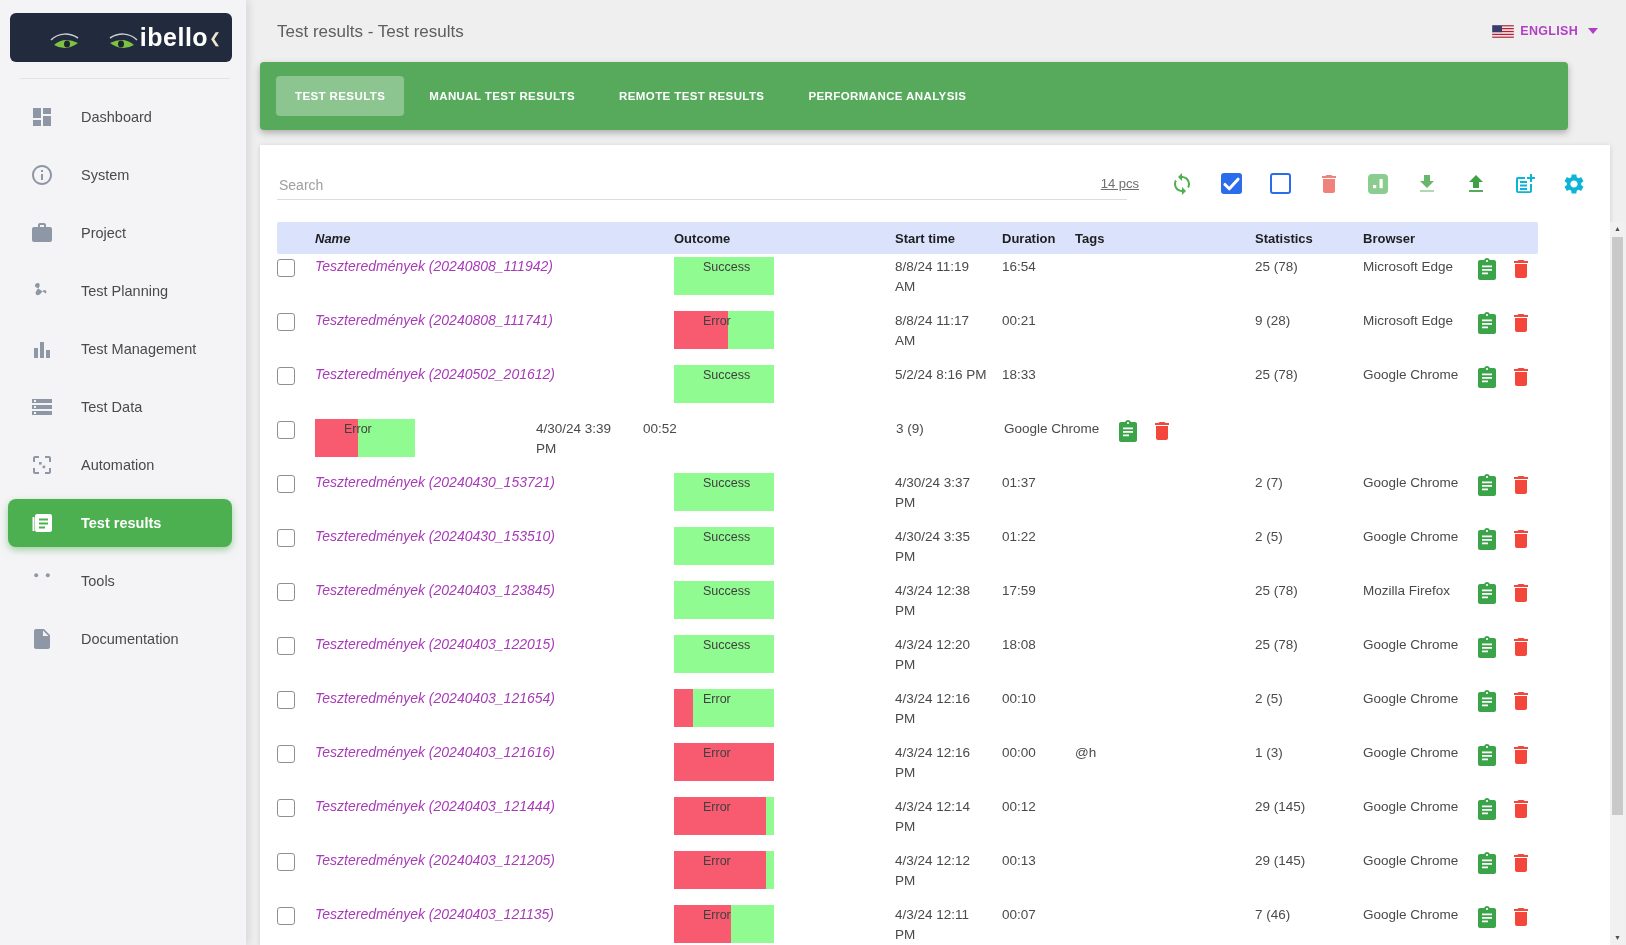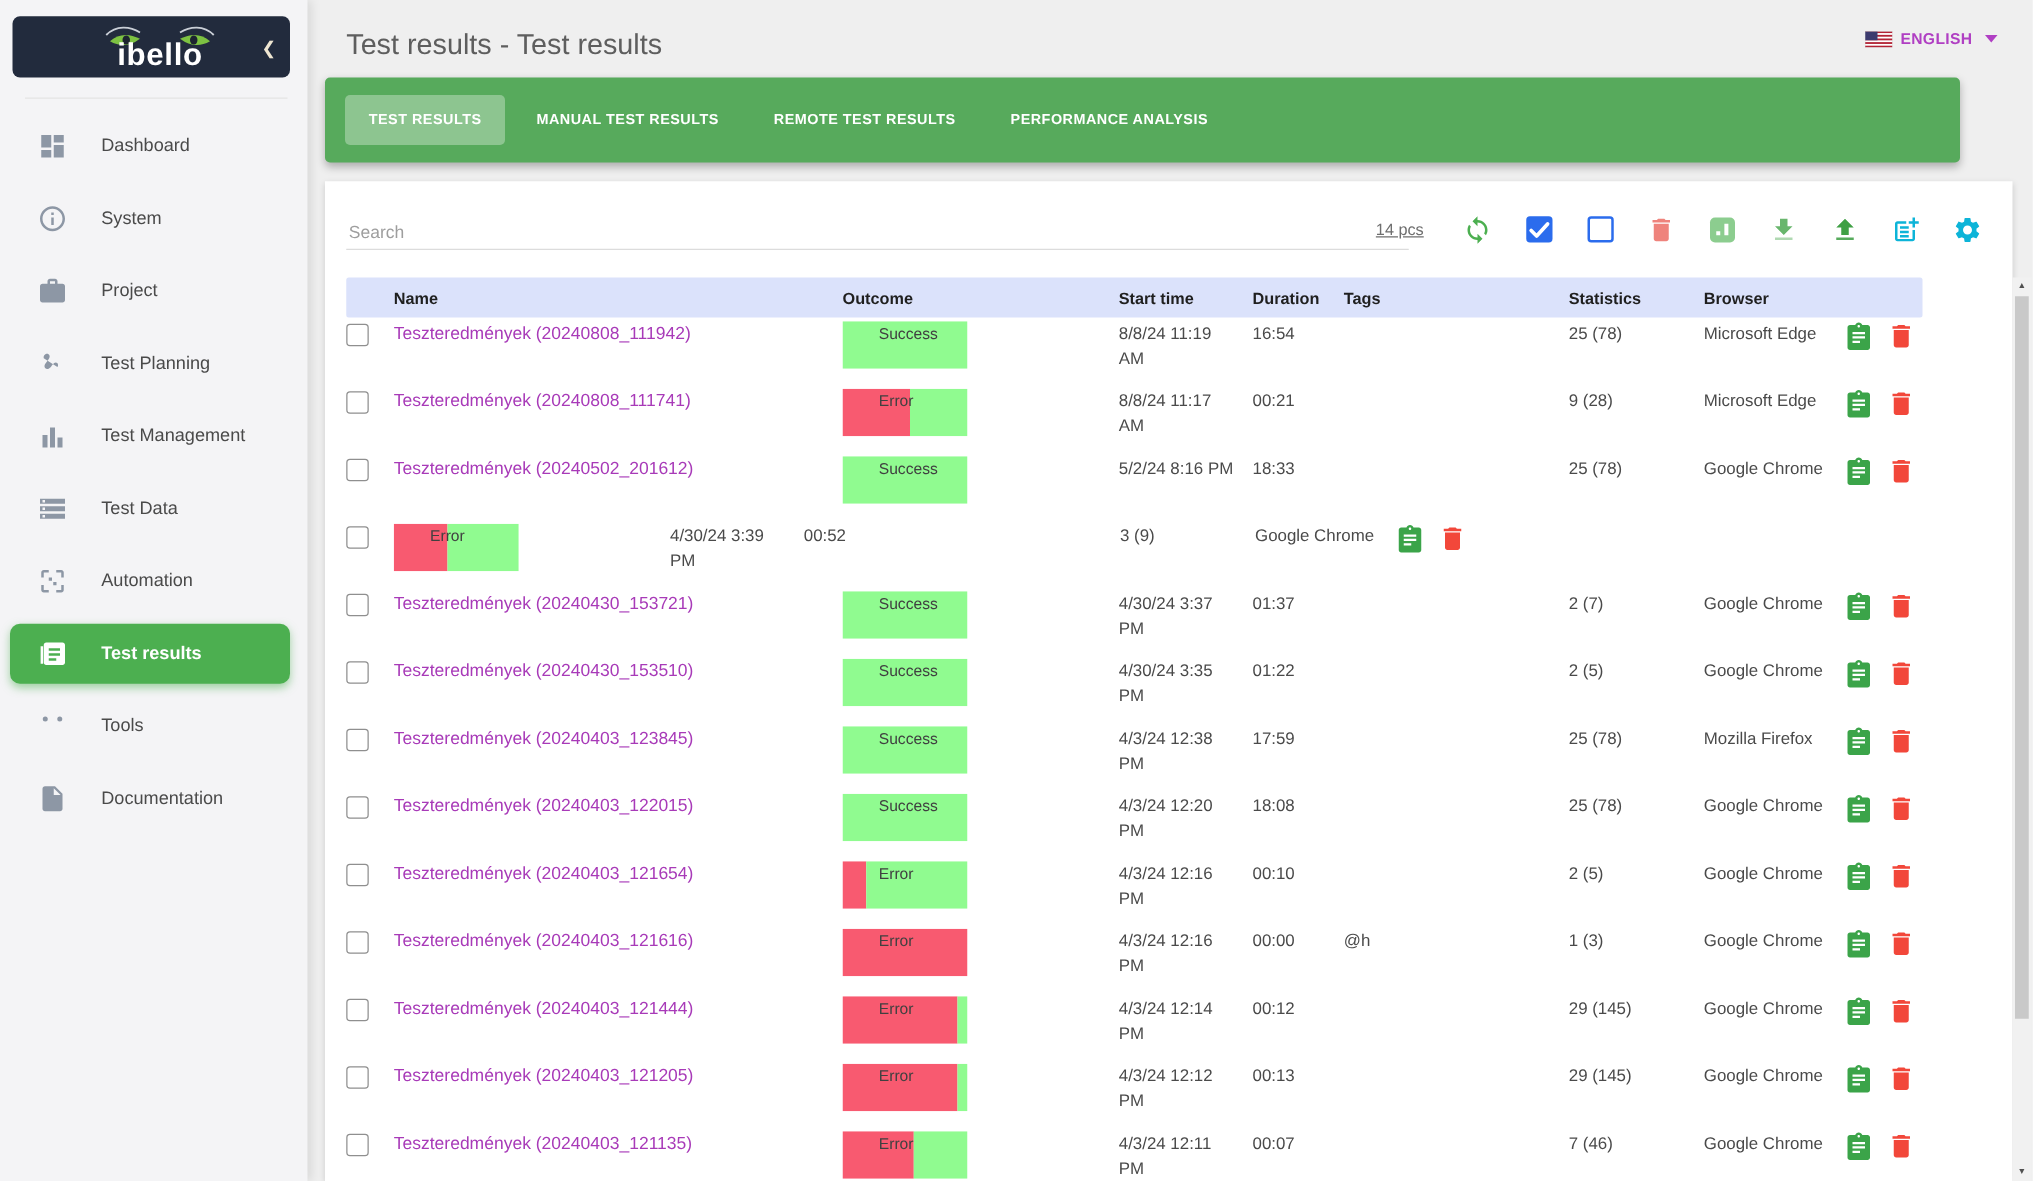--- a/index.html
+++ b/index.html
@@ -2,37 +2,37 @@
 <html><head>
 <meta charset="utf-8">
 <style>
   * { margin:0; padding:0; box-sizing:border-box; }
   html,body { width:1626px; height:945px; overflow:hidden; font-family:"Liberation Sans", sans-serif; background:#efefef; }
   .page { position:relative; width:1626px; height:945px; }
 
   
   .sidebar { position:absolute; left:0; top:0; bottom:0; width:246px; background:#f4f4f6; box-shadow:3px 0 8px rgba(0,0,0,.10); z-index:5; }
   .logo-box { position:absolute; left:10px; top:13px; width:222px; height:49px; background:#222b3d; border-radius:6px; display:flex; align-items:center; justify-content:center; }
-  .logo-inner { display:flex; flex-direction:column; align-items:center; margin-left:14px; }
+  .logo-inner { display:flex; flex-direction:row; align-items:center; margin-left:14px; }
   .logo-eyes { margin-bottom:-11px; }
   .logo-text { color:#ffffff; font-size:25px; font-weight:700; letter-spacing:.5px; line-height:1; }
   .collapse-btn { position:absolute; right:11px; top:50%; transform:translateY(-50%); color:#efe6d2; font-size:14px; cursor:pointer; }
   .sidebar-divider { position:absolute; left:20px; right:16px; top:78px; border-top:1px solid #e3e3e3; }
   .nav { position:absolute; top:88px; left:0; right:0; }
   .nav-item { height:58px; display:flex; align-items:center; padding-left:30px; cursor:pointer; color:#4a4a4a; }
   .nav-item .nicon { width:24px; height:24px; flex:0 0 24px; color:#8d97a5; }
   .nav-item .nicon svg { width:24px; height:24px; fill:currentColor; stroke:none; }
   .nav-item .nlabel { margin-left:27px; font-size:14.5px; }
   .nav-item.active { height:48px; margin:5px 14px 5px 8px; padding-left:22px; background:#4caf50; border-radius:8px; color:#ffffff; box-shadow:0 3px 7px rgba(76,175,80,.5); }
   .nav-item.active .nicon { color:#ffffff; }
   .nav-item.active .nlabel { font-weight:600; }
 
   
   .main { position:absolute; left:246px; top:0; right:0; bottom:0; }
-  .page-title { position:absolute; left:31px; top:22px; font-size:23px; color:#5e5e5e; }
+  .page-title { position:absolute; left:31px; top:22px; font-size:17px; color:#5e5e5e; }
   .lang { position:absolute; right:28px; top:24px; display:flex; align-items:center; gap:6px; cursor:pointer; }
   .lang-label { color:#b03fc3; font-size:12.5px; font-weight:600; letter-spacing:.3px; }
   .lang-caret { width:0; height:0; border-left:5px solid transparent; border-right:5px solid transparent; border-top:6px solid #b03fc3; margin-left:4px; }
 
   .tabbar { position:absolute; left:14px; right:58px; top:62px; height:68px; background:#57aa5c; border-radius:4px; box-shadow:0 3px 7px rgba(0,0,0,.28); display:flex; align-items:center; padding-left:16px; gap:6px; }
   .tab { padding:14px 19px; font-size:11.5px; font-weight:700; color:#ffffff; letter-spacing:.4px; border-radius:4px; cursor:pointer; white-space:nowrap; }
   .tab.active { background:rgba(255,255,255,.32); }
 
   .card { position:absolute; left:14px; right:16px; top:145px; bottom:0; background:#ffffff; box-shadow:0 1px 5px rgba(0,0,0,.15); overflow:hidden; }
 
@@ -43,21 +43,21 @@
   .tool-icons { position:absolute; right:24px; top:0; height:77px; display:flex; align-items:center; gap:25px; }
   .count-label { color:#6f6f6f; font-size:13px; margin-right:6px; white-space:nowrap;text-decoration:underline; }
   .tbtn { width:24px; height:24px; cursor:pointer; display:flex; align-items:center; justify-content:center; }
   .tbtn svg { width:24px; height:24px; }
   .cb-checked { width:21px; height:21px; background:#2b6ced; border-radius:3px; display:flex; align-items:center; justify-content:center; }
   .cb-empty { width:21px; height:21px; border:2.5px solid #2b6ced; border-radius:3px; background:#fff; }
 
   
   .thead { margin-left:17px; width:1261px; height:32px; background:#dbe2fb; border-radius:2px; display:flex; align-items:center; font-weight:700; font-size:13px; color:#1f1f1f; }
   .w-check { width:38px; flex:0 0 38px; }
-  .w-name { width:359px; flex:0 0 359px; }
+  .w-name { width:359px; flex:0 0 359px;font-style:italic; }
   .w-outcome { width:221px; flex:0 0 221px; }
   .w-start { width:107px; flex:0 0 107px; }
   .w-dur { width:73px; flex:0 0 73px; }
   .w-tags { width:180px; flex:0 0 180px; }
   .w-stats { width:108px; flex:0 0 108px; }
   .w-browser { width:112px; flex:0 0 112px; }
   .w-actions { width:63px; flex:0 0 63px; }
 
   .trow { display:flex; margin-left:17px; width:1261px; min-height:54px; padding-top:3px; align-items:flex-start; }
   .rcb { width:18px; height:18px; border:1px solid #8f8f8f; border-radius:3px; background:#fff; margin-top:2px; cursor:pointer; display:inline-block; }

